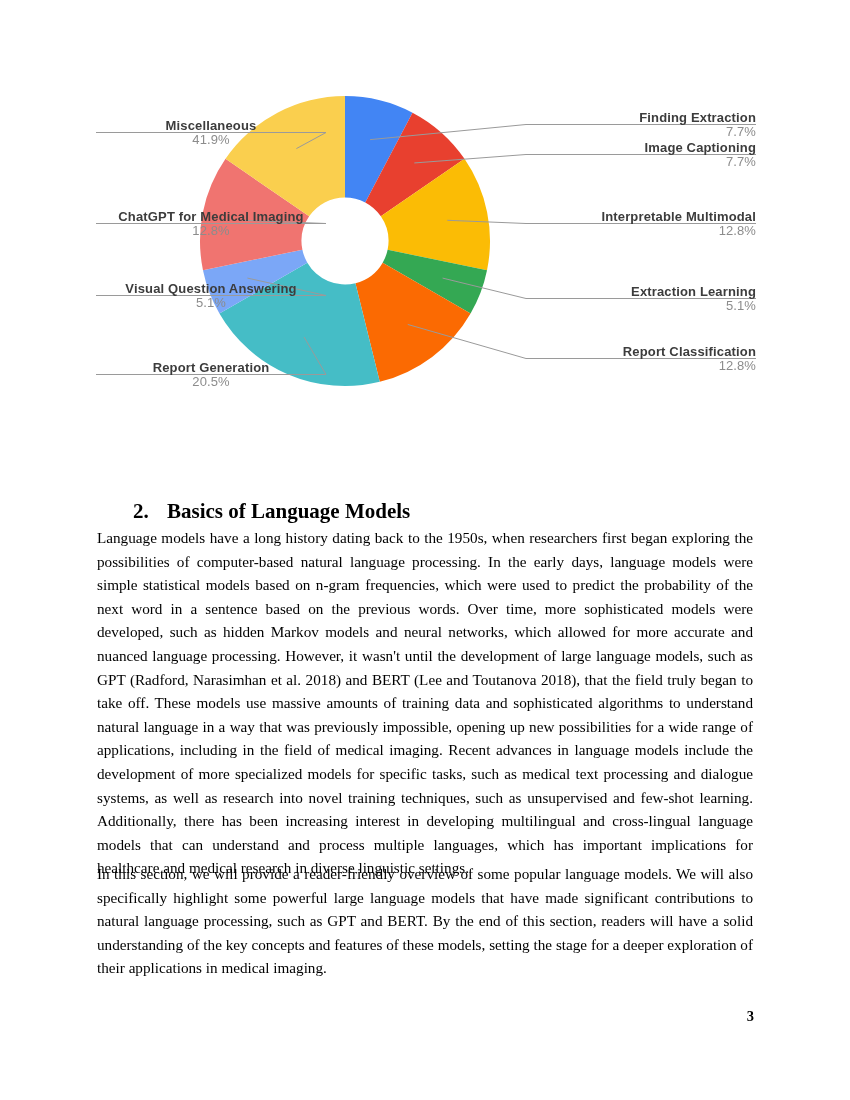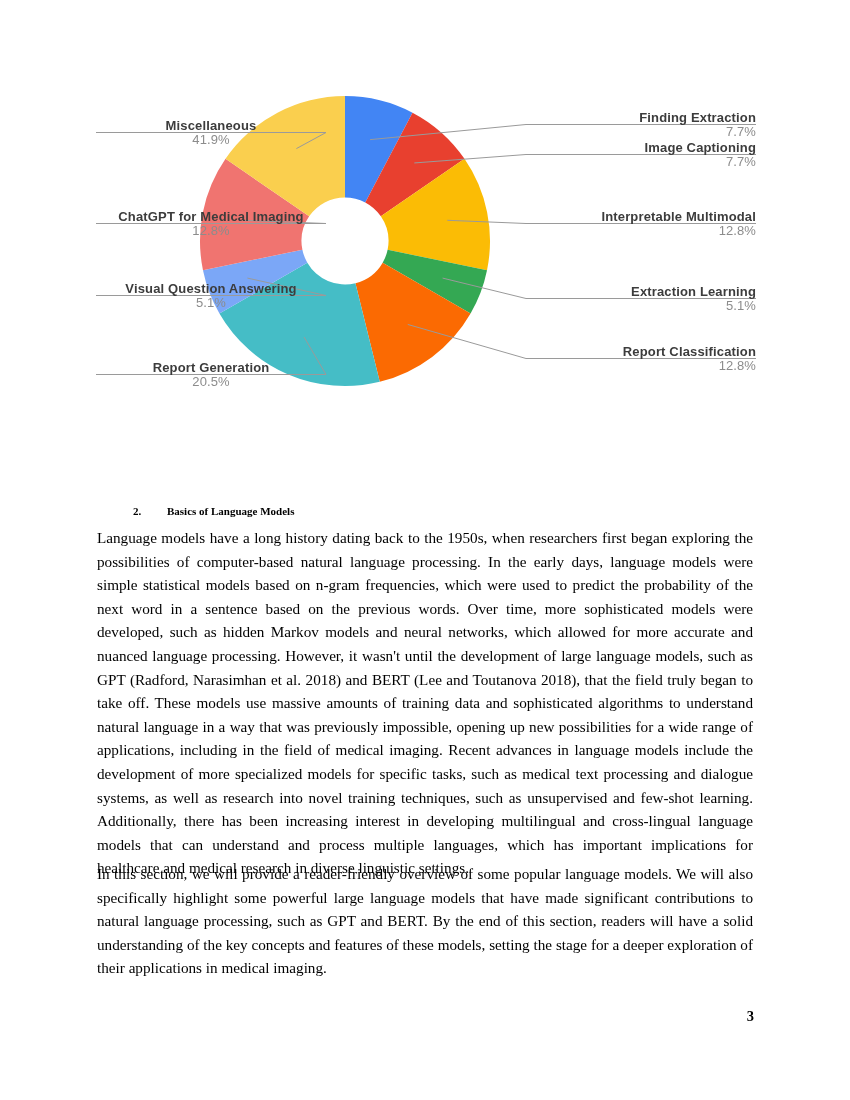--- a/index.html
+++ b/index.html
@@ -78,21 +78,21 @@
     text-align: justify;
     text-justify: inter-word;
   }
   .caption b { font-weight: bold; }
 
   .section-heading {
     position: absolute;
     left: 97px;
     top: 500px;
     width: 656px;
-    font-size: 11px;
+    font-size: 21px;
     font-weight: bold;
     line-height: 22px;
   }
   .section-heading .num {
     display: inline-block;
     width: 34px;
     margin-left: 36px;
   }
 
   .body-para {

